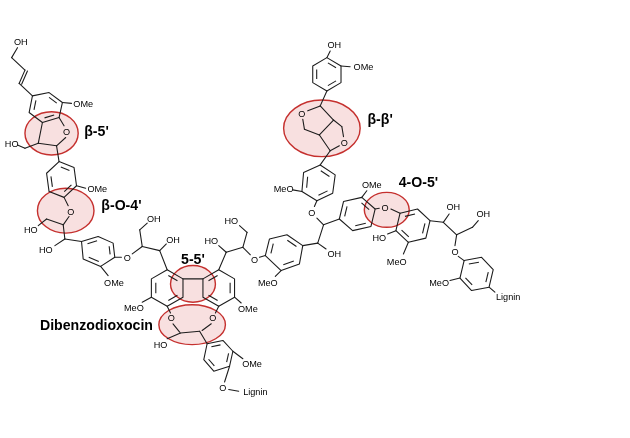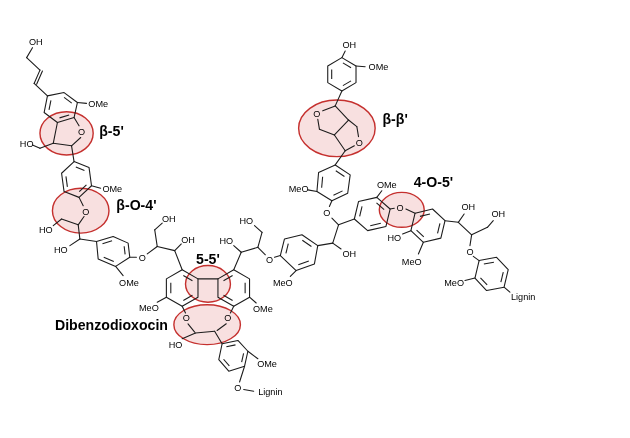--- a/index.html
+++ b/index.html
@@ -1,16 +1,16 @@
 <!DOCTYPE html>
 <html><head>
 <meta charset="utf-8">
 <style>
   html,body{margin:0;padding:0;background:#ffffff;}
-  .figure{width:524px;height:438px;background:#ffffff;position:relative;overflow:hidden;margin-left:15px;}
+  .figure{width:524px;height:438px;background:#ffffff;position:relative;overflow:hidden;}
   svg{display:block;width:100%;height:100%;}
   svg text{font-family:"Liberation Sans",sans-serif;}
   svg text.atom{font-size:11px;}
   svg text.linkage{font-size:17px;font-weight:bold;}
 </style>
 </head>
 <body>
 
 <div class="figure">
   <svg xmlns="http://www.w3.org/2000/svg" viewBox="0 0 630 438">

